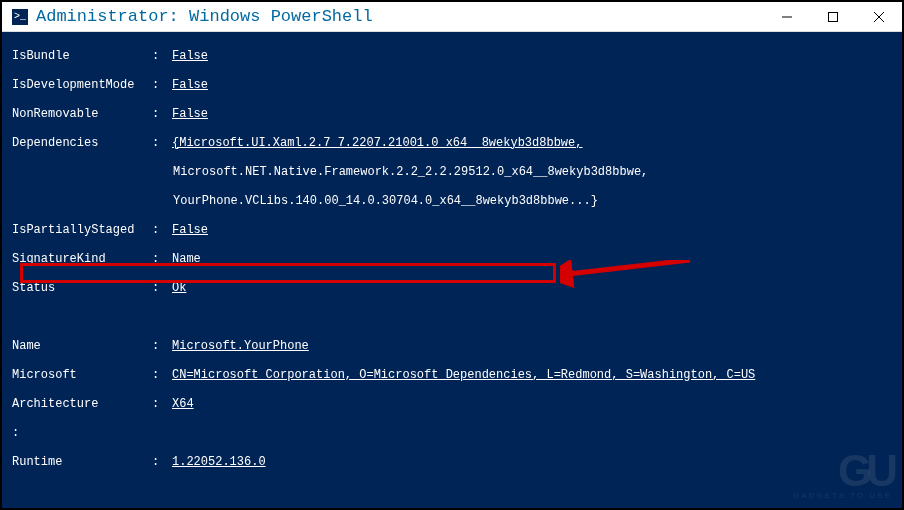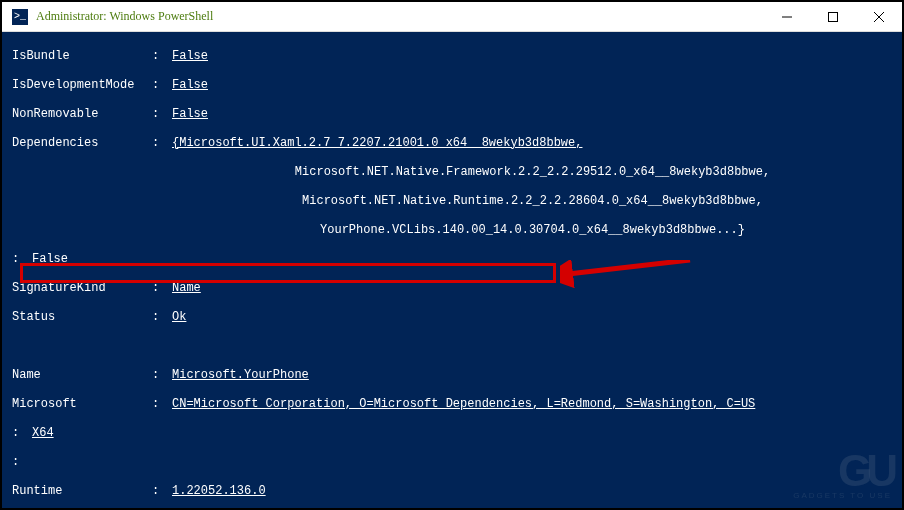--- a/index.html
+++ b/index.html
@@ -26,23 +26,23 @@
       margin-left: 10px;
       margin-right: 8px;
       background: #012456;
       display: flex;
       align-items: center;
       justify-content: center;
       color: #fff;
       font-size: 10px;
     }
     .titlebar-title {
-      color: #4d7c0f;
-      font-family: Liberation Serif, serif;
-      font-size: 12px;
+      color: #0369a1;
+      font-family: Liberation Mono, monospace;
+      font-size: 17px;
       flex: 1;
     }
     .titlebar-buttons {
       display: flex;
       height: 100%;
     }
     .titlebar-btn {
       width: 46px;
       height: 100%;
       display: flex;
@@ -72,21 +72,20 @@
     .colon {
       width: 20px;
       display: inline-block;
     }
     .val {
       display: inline-block;
       text-decoration: underline;
     }
     .indent {
       padding-left: 161px;
-      text-align: center;
     }
     .highlight-box {
       position: absolute;
       border: 3px solid #d40000;
       top: 261px;
       left: 18px;
       width: 536px;
       height: 20px;
       pointer-events: none;
     }
@@ -143,29 +142,28 @@
     </div>
   </div>
 </div>
 
 <div class="terminal">
 <div class="row"><span class="key">IsBundle</span><span class="colon">:</span><span class="val">False</span></div>
 <div class="row"><span class="key">IsDevelopmentMode</span><span class="colon">:</span><span class="val">False</span></div>
 <div class="row"><span class="key">NonRemovable</span><span class="colon">:</span><span class="val">False</span></div>
 <div class="row"><span class="key">Dependencies</span><span class="colon">:</span><span class="val">{Microsoft.UI.Xaml.2.7_7.2207.21001.0_x64__8wekyb3d8bbwe,</span></div>
 <div class="indent">Microsoft.NET.Native.Framework.2.2_2.2.29512.0_x64__8wekyb3d8bbwe,</div>
-<div class="indent">Microsoft.NET.Native.Runtime.2.2_2.2.28604.0_x64__8wekyb3d8bbwe,</div>
 <div class="indent">YourPhone.VCLibs.140.00_14.0.30704.0_x64__8wekyb3d8bbwe...}</div>
-<div class="row"><span class="colon">:</span><span class="val">False</span></div>
+<div class="row"><span class="key">IsPartiallyStaged</span><span class="colon">:</span><span class="val">False</span></div>
 <div class="row"><span class="key">SignatureKind</span><span class="colon">:</span><span class="val">Name</span></div>
 <div class="row"><span class="key">Status</span><span class="colon">:</span><span class="val">Ok</span></div>
 <div class="row">&nbsp;</div>
 <div class="row"><span class="key">Name</span><span class="colon">:</span><span class="val">Microsoft.YourPhone</span></div>
 <div class="row"><span class="key">Microsoft</span><span class="colon">:</span><span class="val">CN=Microsoft Corporation, O=Microsoft Dependencies, L=Redmond, S=Washington, C=US</span></div>
-<div class="row"><span class="colon">:</span><span class="val">X64</span></div>
+<div class="row"><span class="key">Architecture</span><span class="colon">:</span><span class="val">X64</span></div>
 <div class="row"><span class="colon">:</span><span class="val"></span></div>
 <div class="row"><span class="key">Runtime</span><span class="colon">:</span><span class="val">1.22052.136.0</span></div>
 
 
 
 
 
 
 
 

